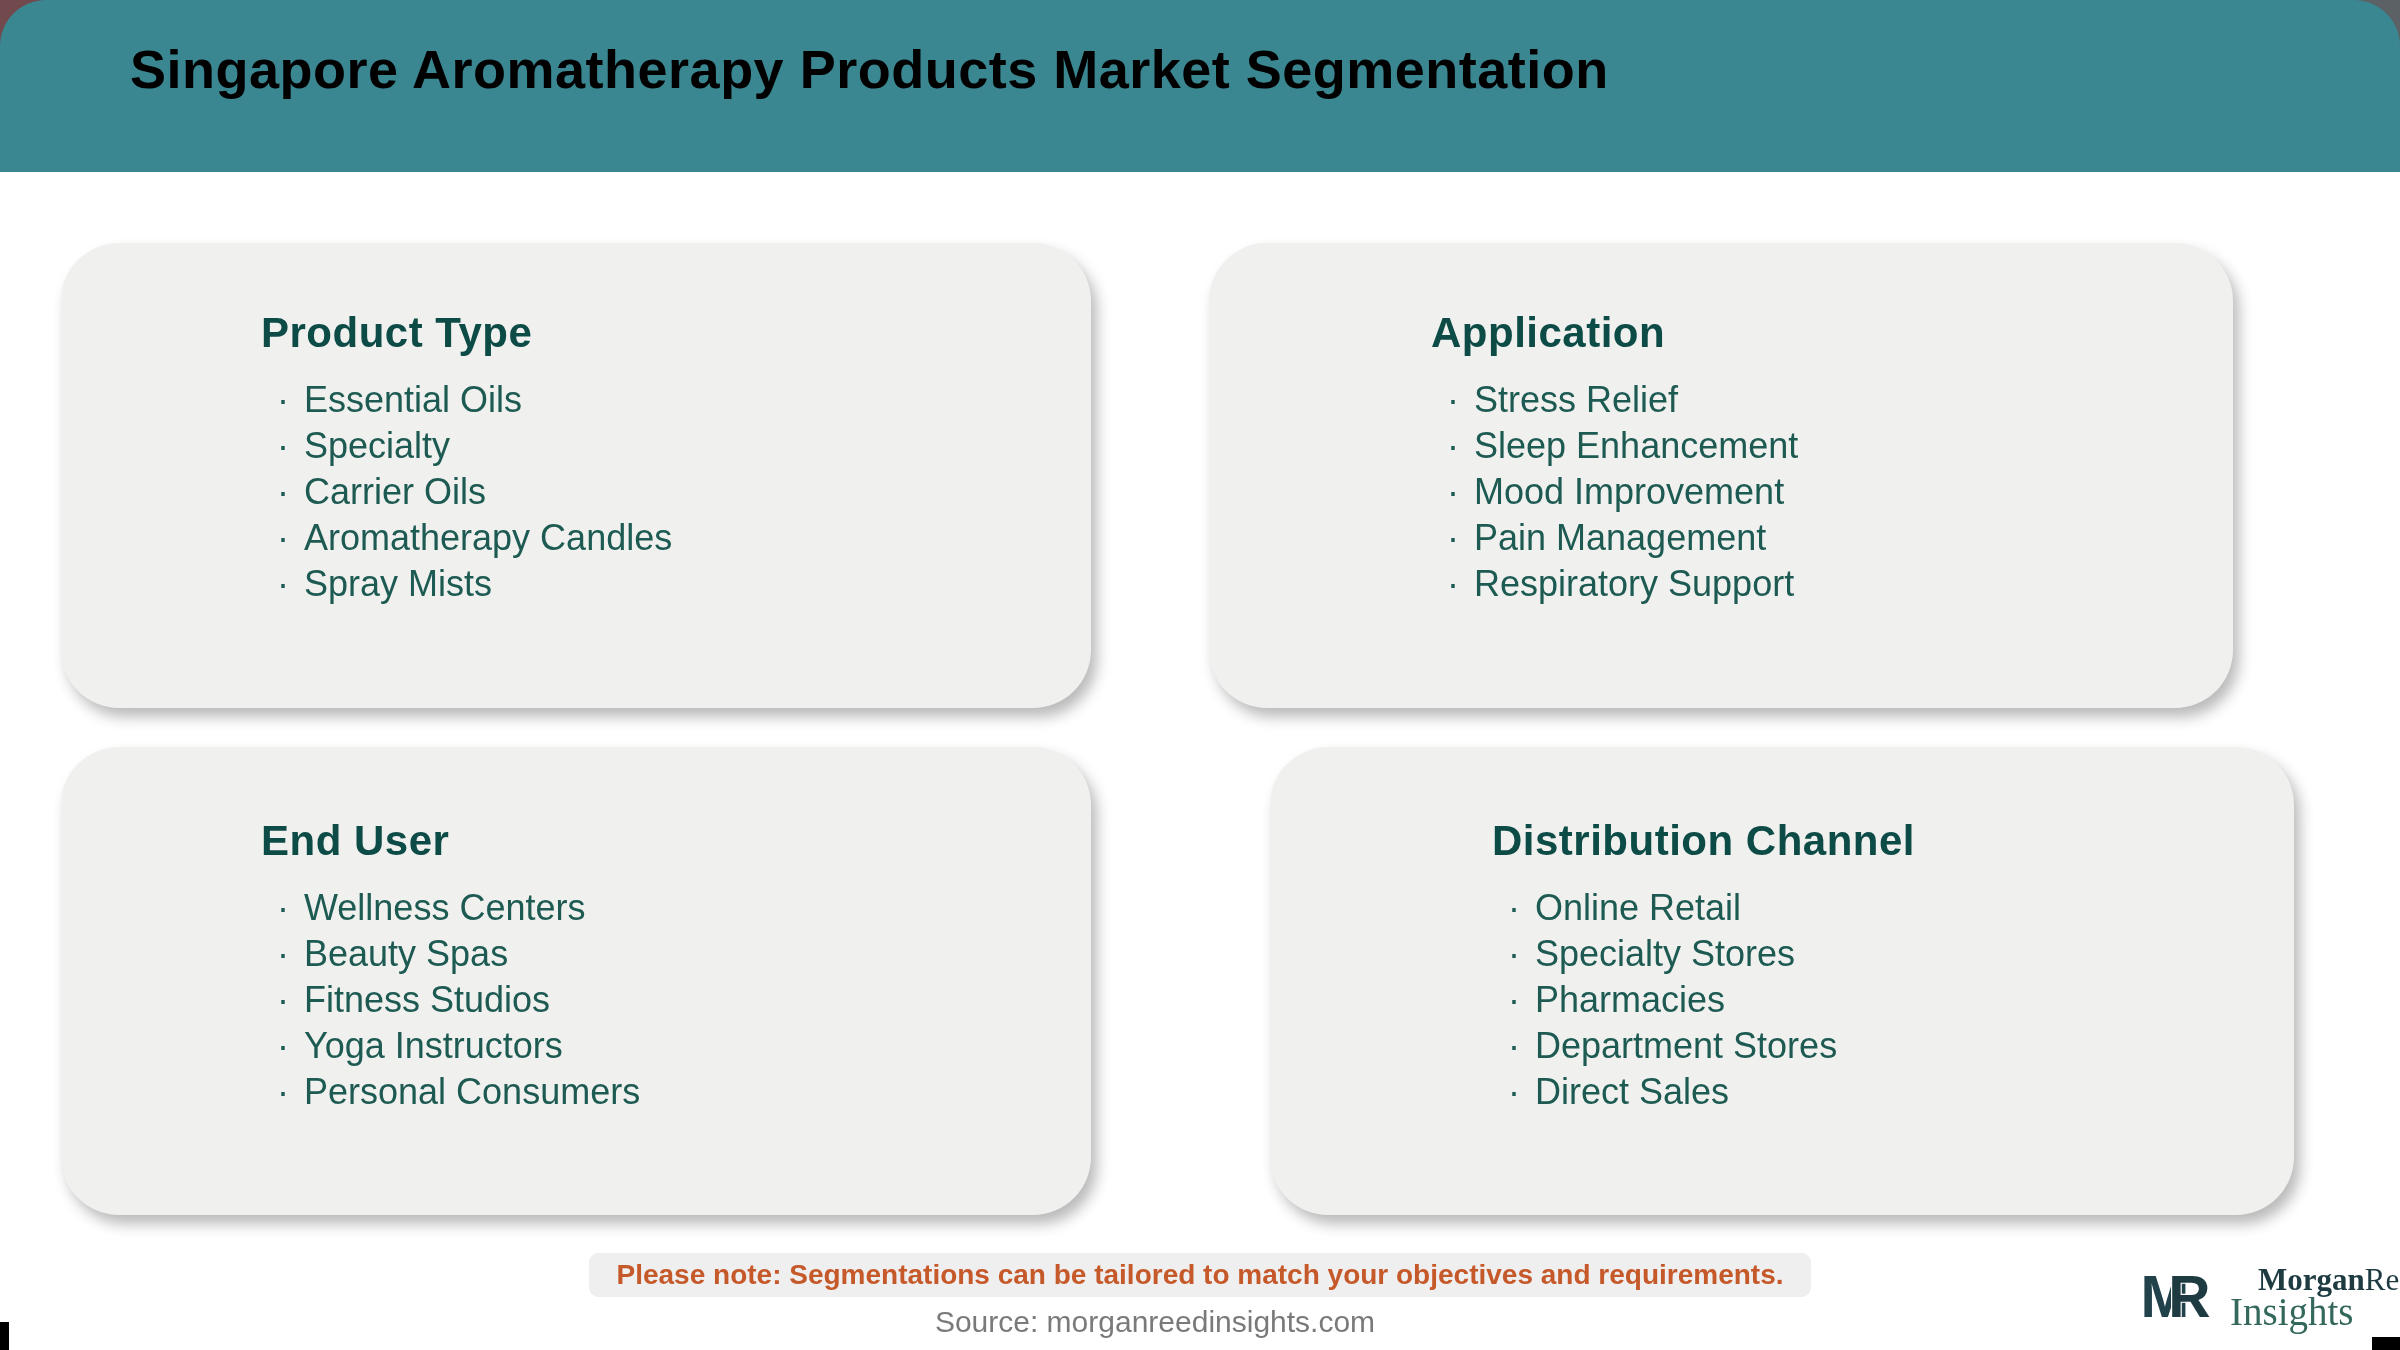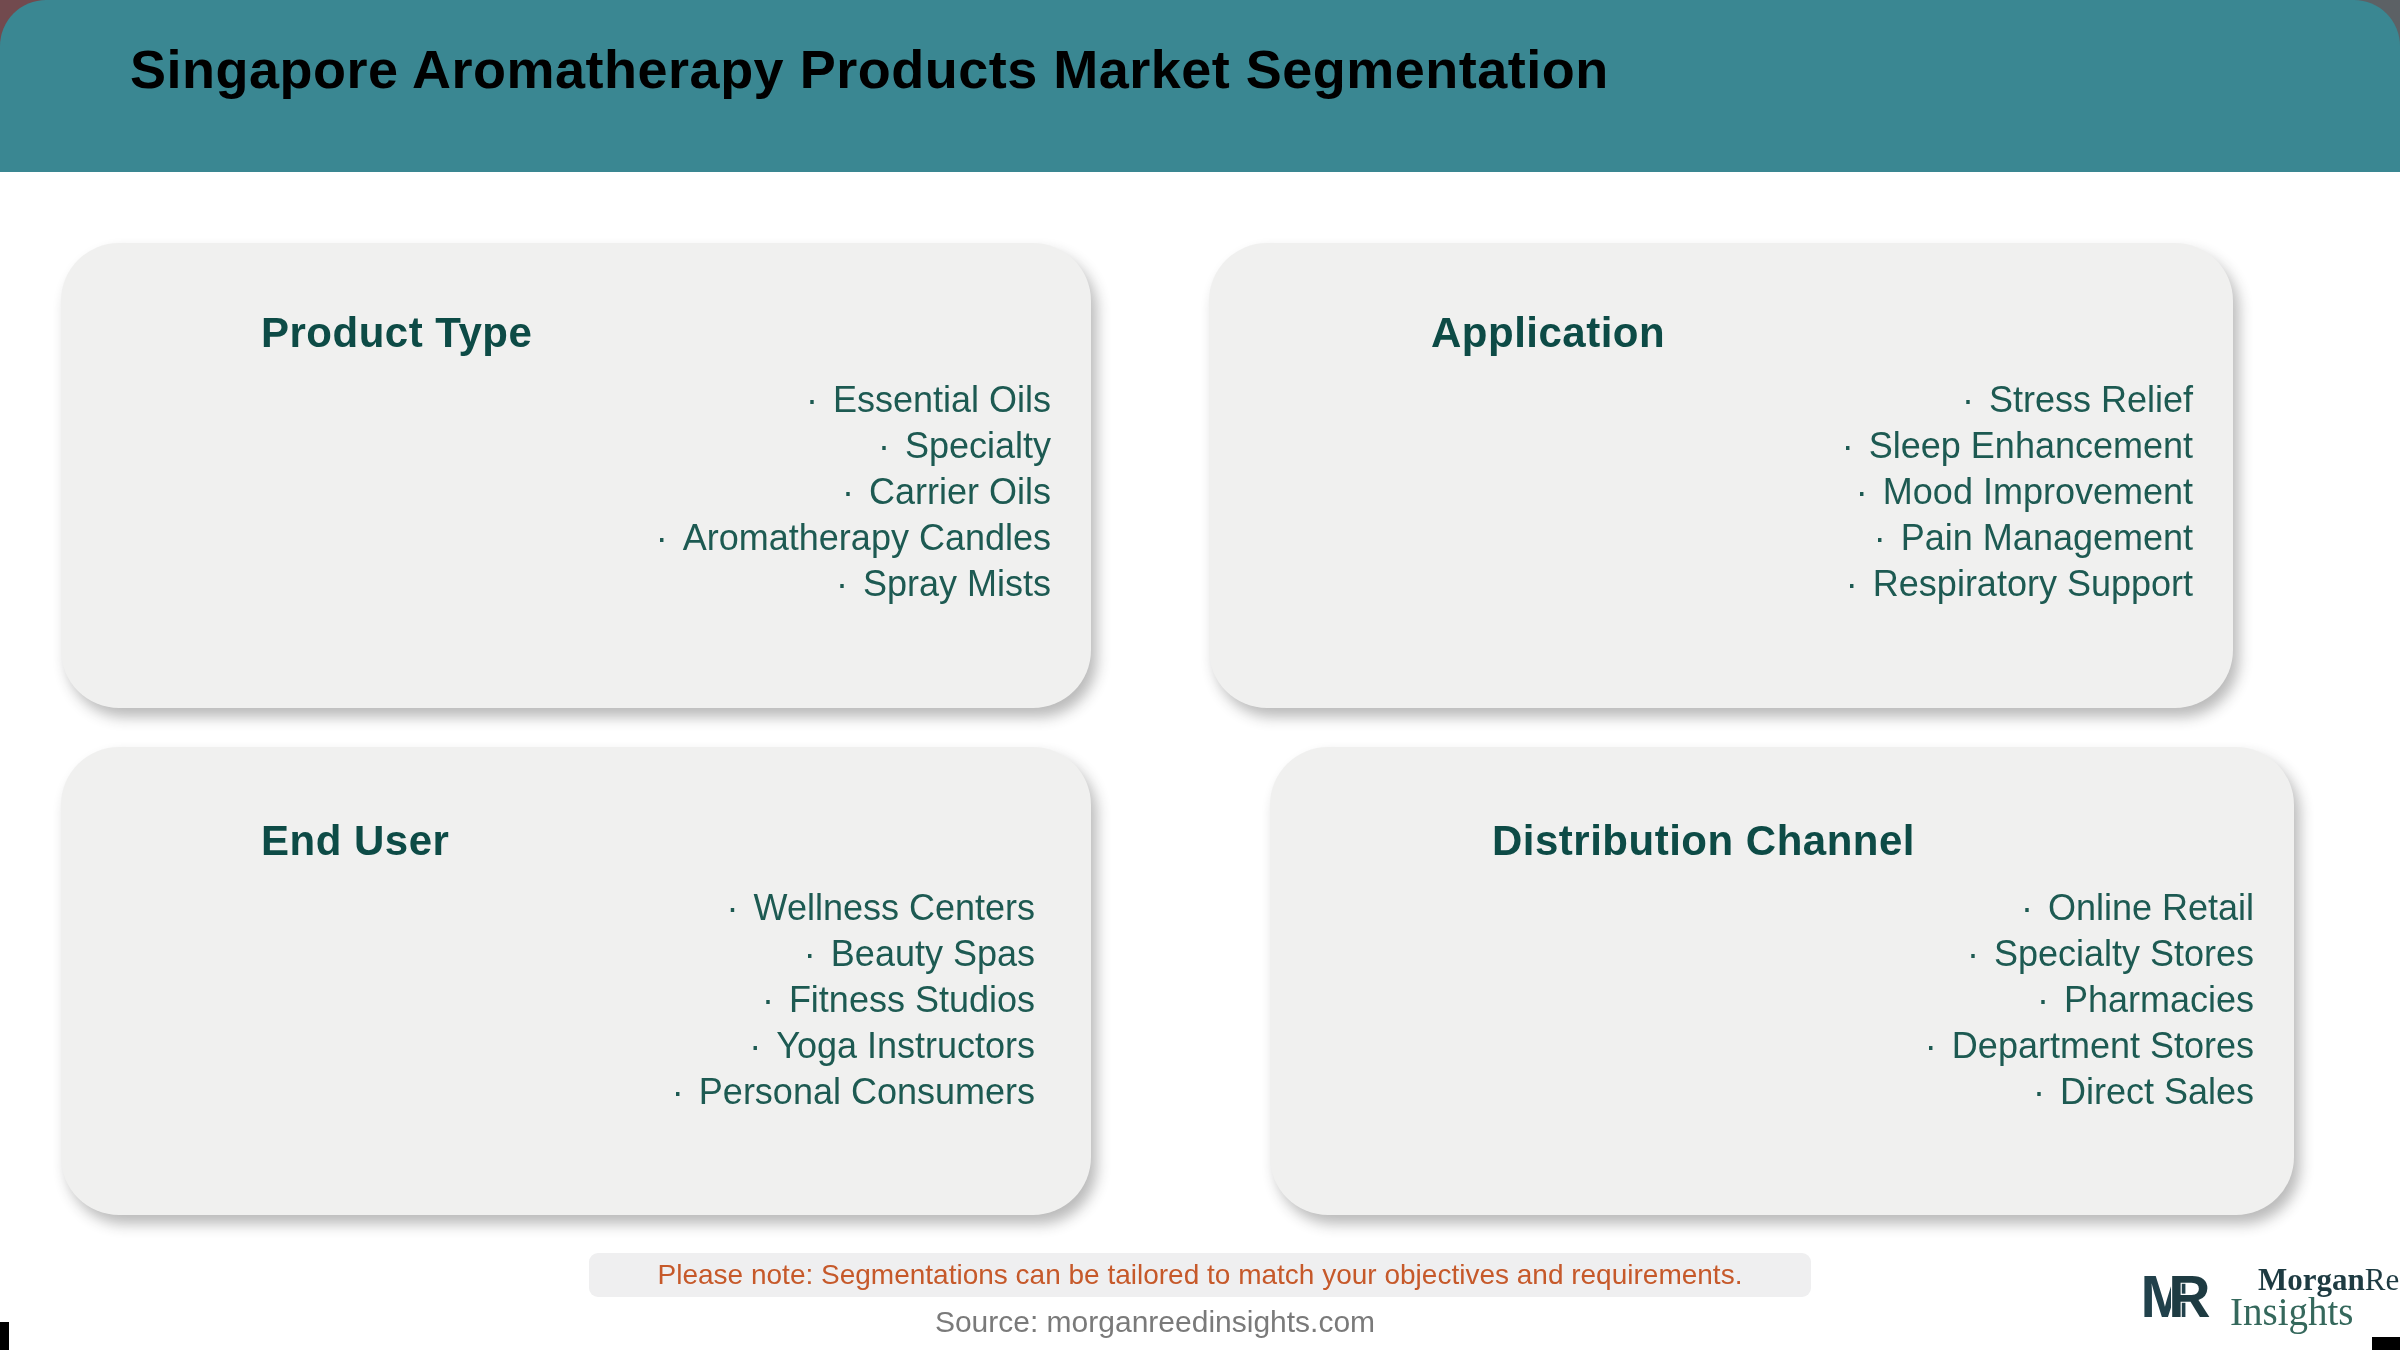--- a/index.html
+++ b/index.html
@@ -44,33 +44,34 @@
   }
   .card.c1 { left: 61px;  top: 243px; width: 1030px; height: 465px; padding: 66px 40px 0 200px; }
   .card.c2 { left: 1209px; top: 243px; width: 1024px; height: 465px; padding: 66px 40px 0 222px; }
   .card.c3 { left: 61px;  top: 747px; width: 1030px; height: 468px; padding: 70px 56px 0 200px; }
   .card.c4 { left: 1270px; top: 747px; width: 1024px; height: 468px; padding: 70px 40px 0 222px; }
   .card h2 {
     margin: 0 0 20px 0;
     font-size: 42px; font-weight: bold; letter-spacing: 0.5px;
     color: #0d4b46;
   }
-  .card ul { list-style: none; margin: 0; padding: 0; text-align: right; }
+  .card ul { list-style: none; margin: 16px; padding: 0; }
   .card li {
     font-size: 36px; line-height: 46px;
     color: #1d5a52;
   }
   .card li::before { content: "·"; margin-right: 15px; }
 
   
   .note {
     position: absolute; left: 589px; top: 1253px; width: 1222px; height: 44px;
     background: #efeff0; border-radius: 9px;
     color: #c6592a; font-size: 28px; line-height: 44px; text-align: center;
     z-index: 1;
+    font-weight: bold;
   }
 
   
   .source {
     position: absolute; left: 0; top: 1305px; width: 2310px;
     text-align: center;
     color: #7a7a7a; font-size: 30px;
     z-index: 1;
   }
 

